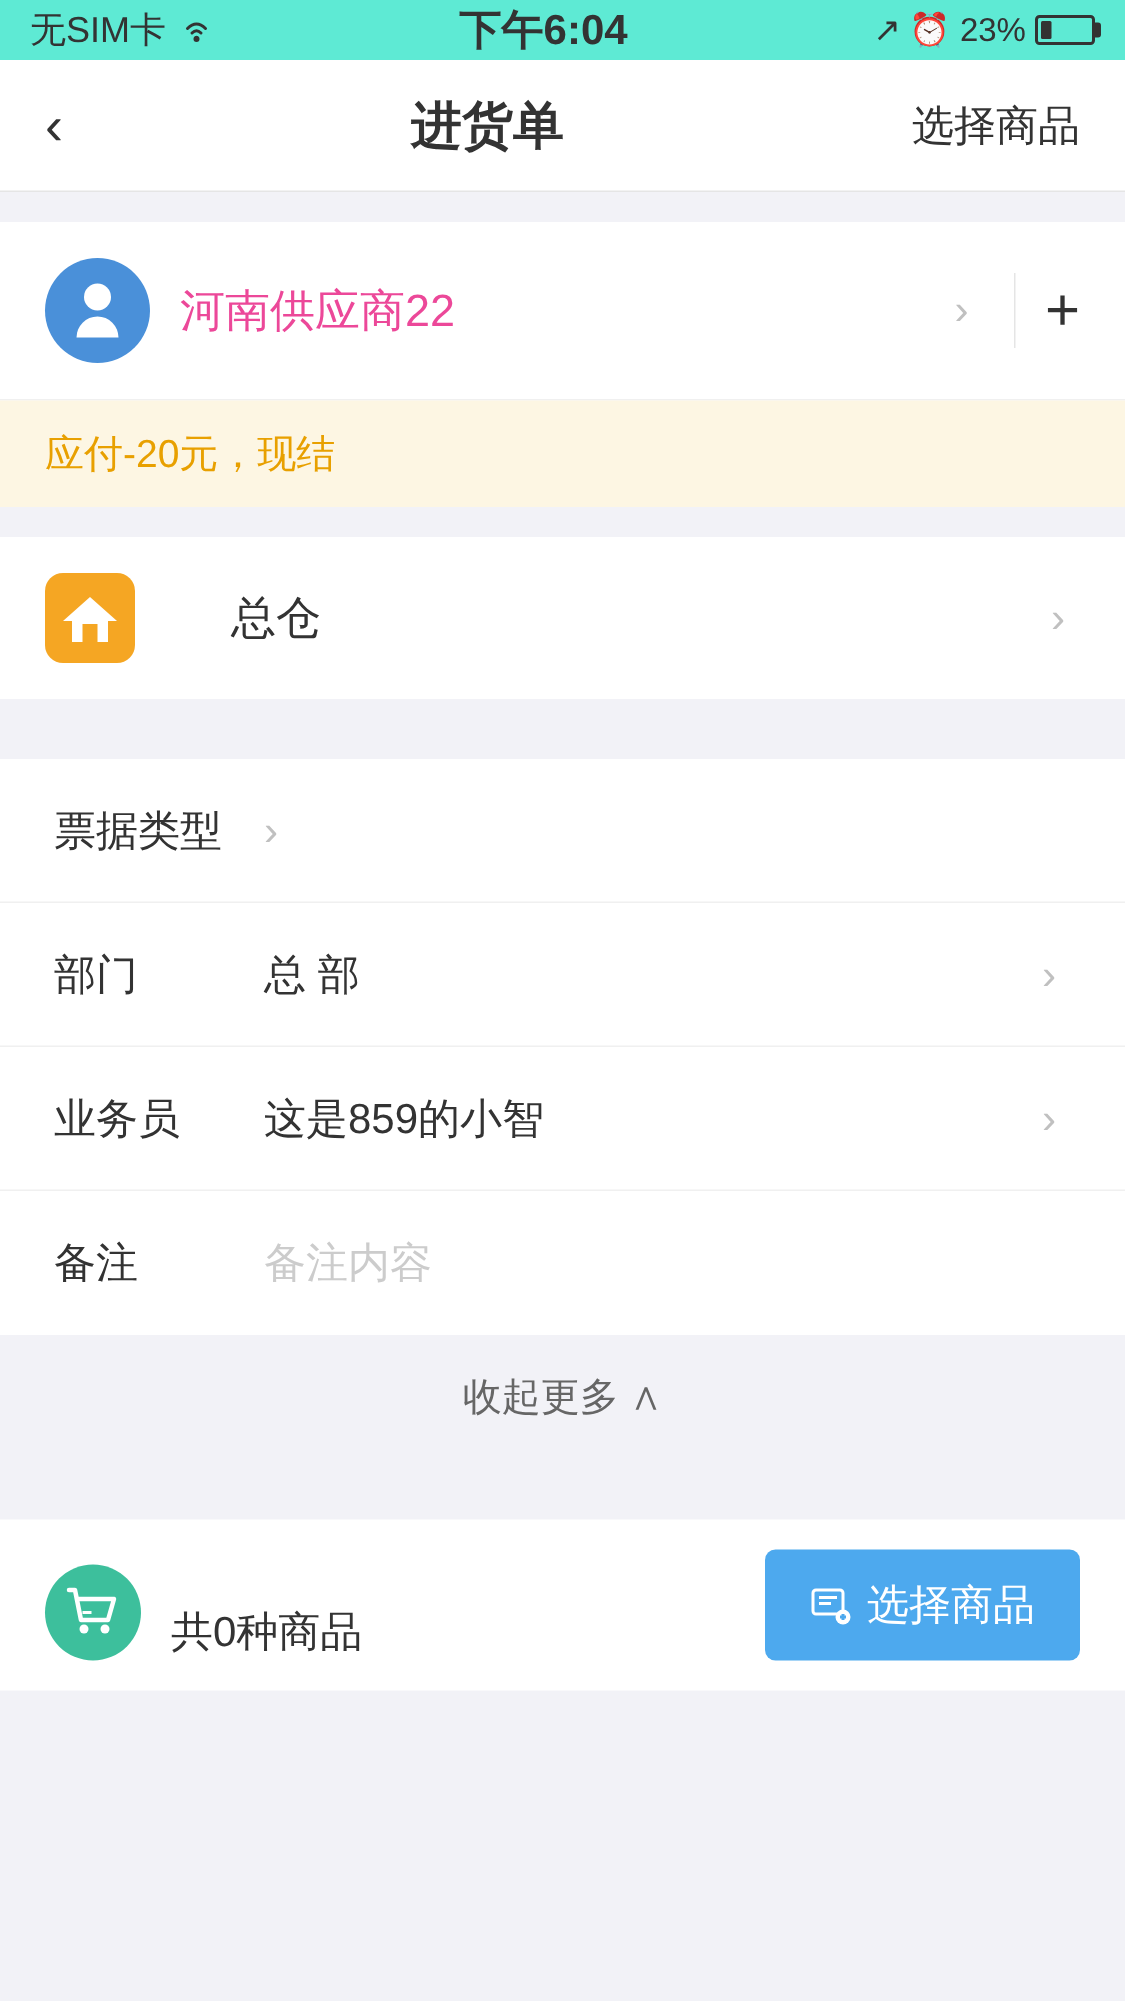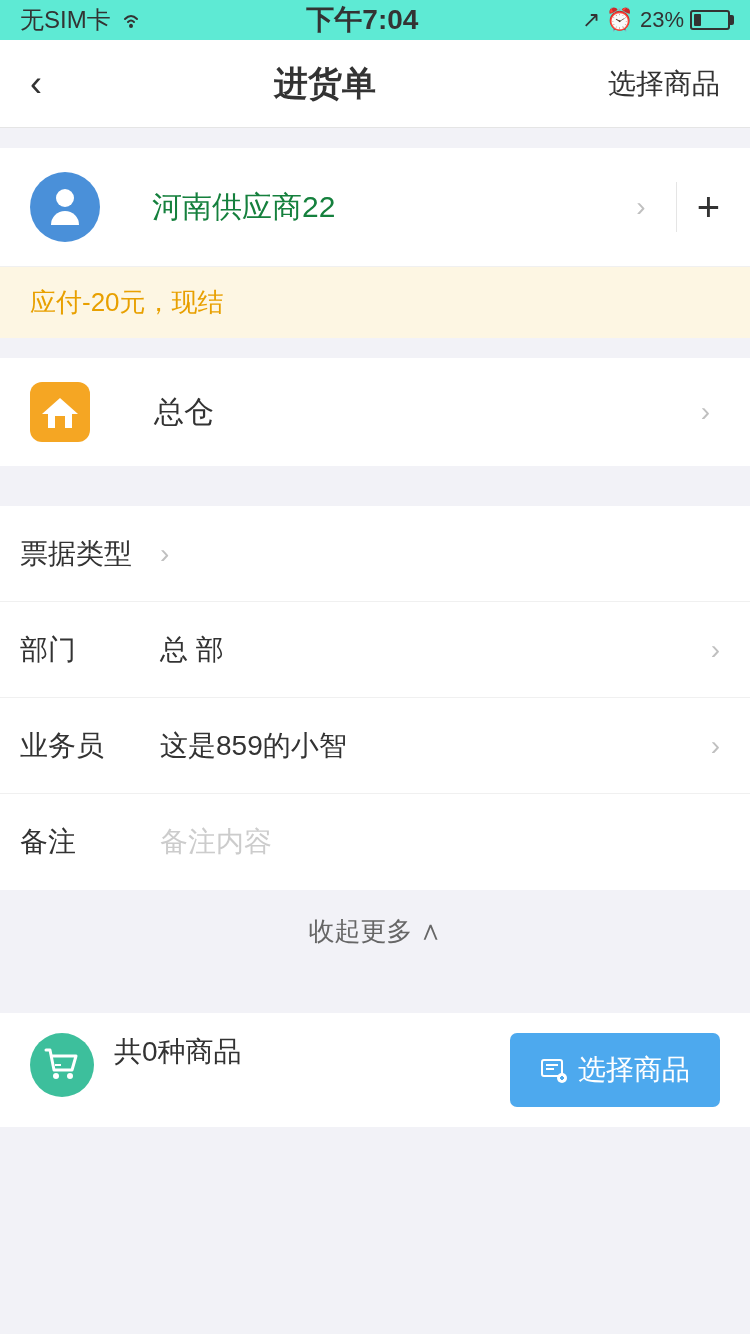--- a/index.html
+++ b/index.html
@@ -137,22 +137,21 @@
       left: 50%;
       transform: translateX(-50%);
       width: 28px;
       height: 14px;
       border-radius: 14px 14px 0 0;
       background: #fff;
     }
     .supplier-name {
       flex: 1;
       font-size: 30px;
-      color: #15803d;
-      margin-left: 32px;
+      color: #ec4899;
     }
     .chevron-right {
       color: #c0c0c0;
       font-size: 28px;
       margin-right: 10px;
     }
     .divider-v {
       width: 1px;
       height: 50px;
       background: #e5e5e5;
@@ -199,21 +198,21 @@
     }
 
     
     .form-section {
       background: #fff;
       margin-top: 20px;
     }
     .form-row {
       display: flex;
       align-items: center;
-      padding: 0 20px;
+      padding: 0 36px;
       height: 96px;
       border-bottom: 1px solid #f0f0f0;
       cursor: pointer;
     }
     .form-row:last-child {
       border-bottom: none;
     }
     .form-label {
       font-size: 28px;
       color: #333;
@@ -237,21 +236,21 @@
       text-align: center;
       padding: 24px;
       font-size: 26px;
       color: #666;
       cursor: pointer;
     }
 
     
     .bottom-bar {
       display: flex;
-      align-items: flex-start;
+      align-items: flex-end;
       background: #fff;
       padding: 20px 30px;
       margin-top: 20px;
     }
     .product-icon-wrap {
       width: 64px;
       height: 64px;
       border-radius: 32px;
       background: #3dbf9c;
       display: flex;
@@ -283,21 +282,21 @@
 <div class="status-bar">
   <div class="status-left">
     <span>无SIM卡</span>
     <svg width="24" height="18" viewBox="0 0 24 18">
       <path d="M12 14 Q12 14 12 14" stroke="#333" stroke-width="2.5" fill="none" stroke-linecap="round"></path>
       <path d="M9 11 Q12 8 15 11" stroke="#333" stroke-width="2" fill="none" stroke-linecap="round"></path>
       <path d="M6 8 Q12 2 18 8" stroke="#333" stroke-width="2" fill="none" stroke-linecap="round"></path>
       <circle cx="12" cy="15" r="2" fill="#333"></circle>
     </svg>
   </div>
-  <div class="status-center">下午7:04</div>
+  <div class="status-center">下午6:04</div>
   <div class="status-right">
     <span>↗</span>
     <span>⏰</span>
     <span>23%</span>
     <div class="battery-icon">
       <div class="battery-fill"></div>
     </div>
   </div>
 </div>
 

